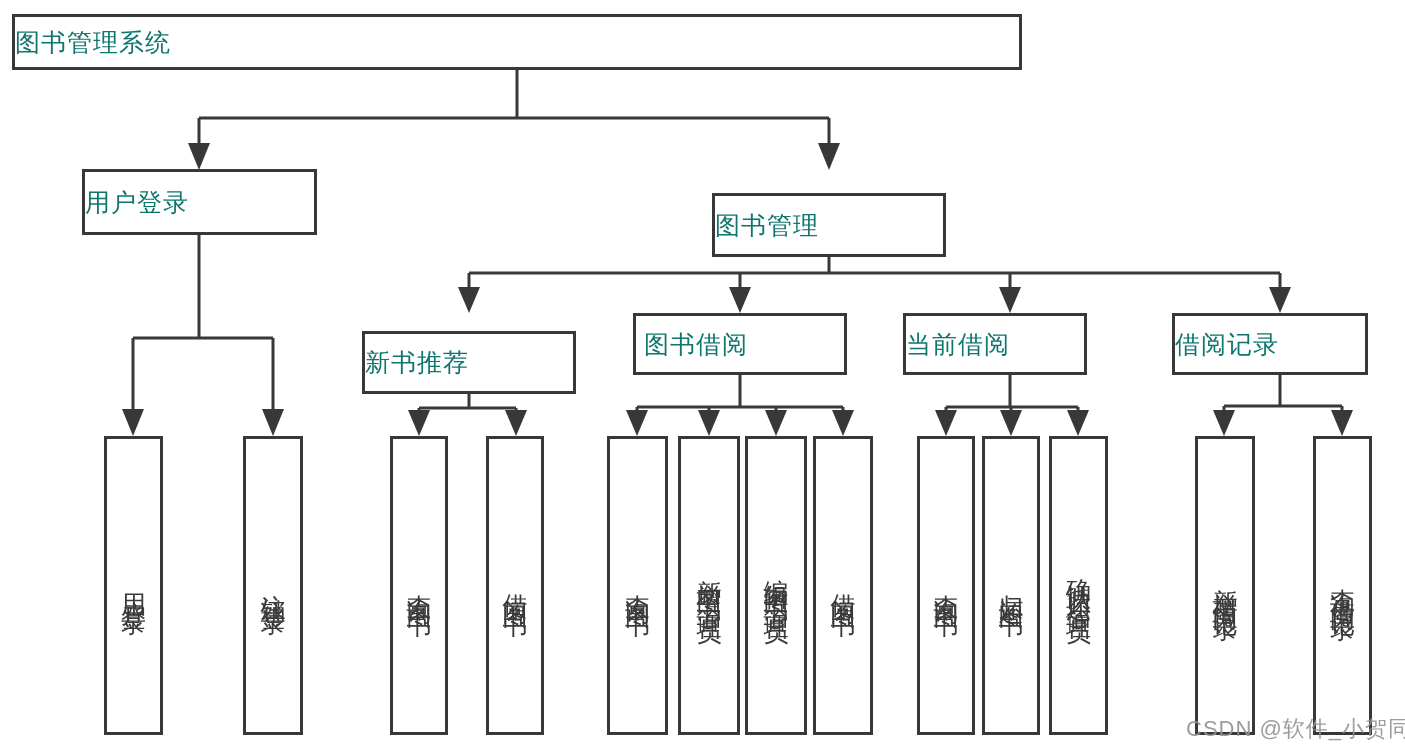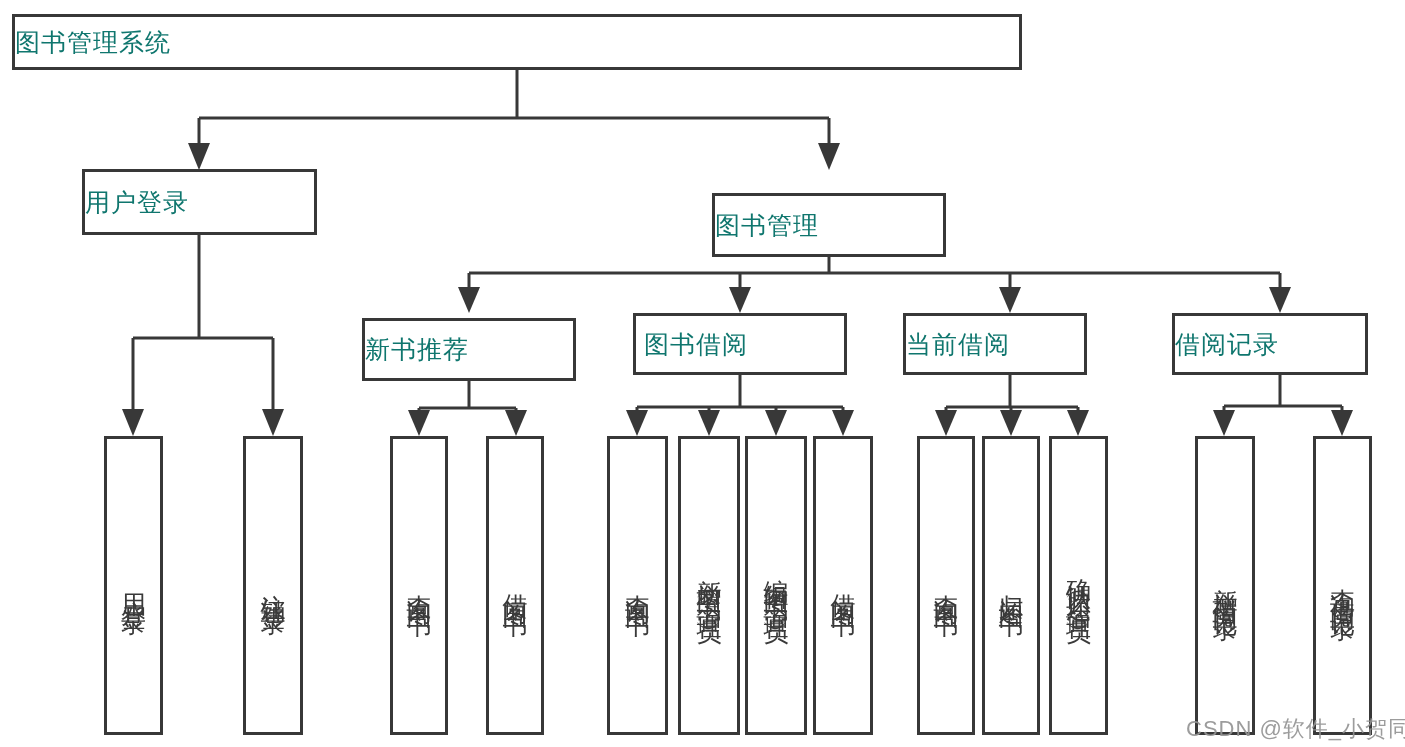--- a/index.html
+++ b/index.html
@@ -110,21 +110,21 @@
     <span>图书管理系统</span>
   </div>
 
   <div class="box" style="left:82px;top:169px;width:235px;height:66px;">
     <span>用户登录</span>
   </div>
   <div class="box" style="left:712px;top:169px;width:234px;height:64px;margin-top:24px;">
     <span>图书管理</span>
   </div>
 
-  <div class="box" style="left:362px;top:318px;width:214px;height:63px;">
+  <div class="box" style="left:362px;top:331px;width:214px;height:63px;">
     <span>新书推荐</span>
   </div>
   <div class="box" style="left:633px;top:313px;width:214px;height:62px;padding-left:8px;">
     <span>图书借阅</span>
   </div>
   <div class="box" style="left:903px;top:313px;width:184px;height:62px;">
     <span>当前借阅</span>
   </div>
   <div class="box" style="left:1172px;top:313px;width:196px;height:62px;">
     <span>借阅记录</span>

